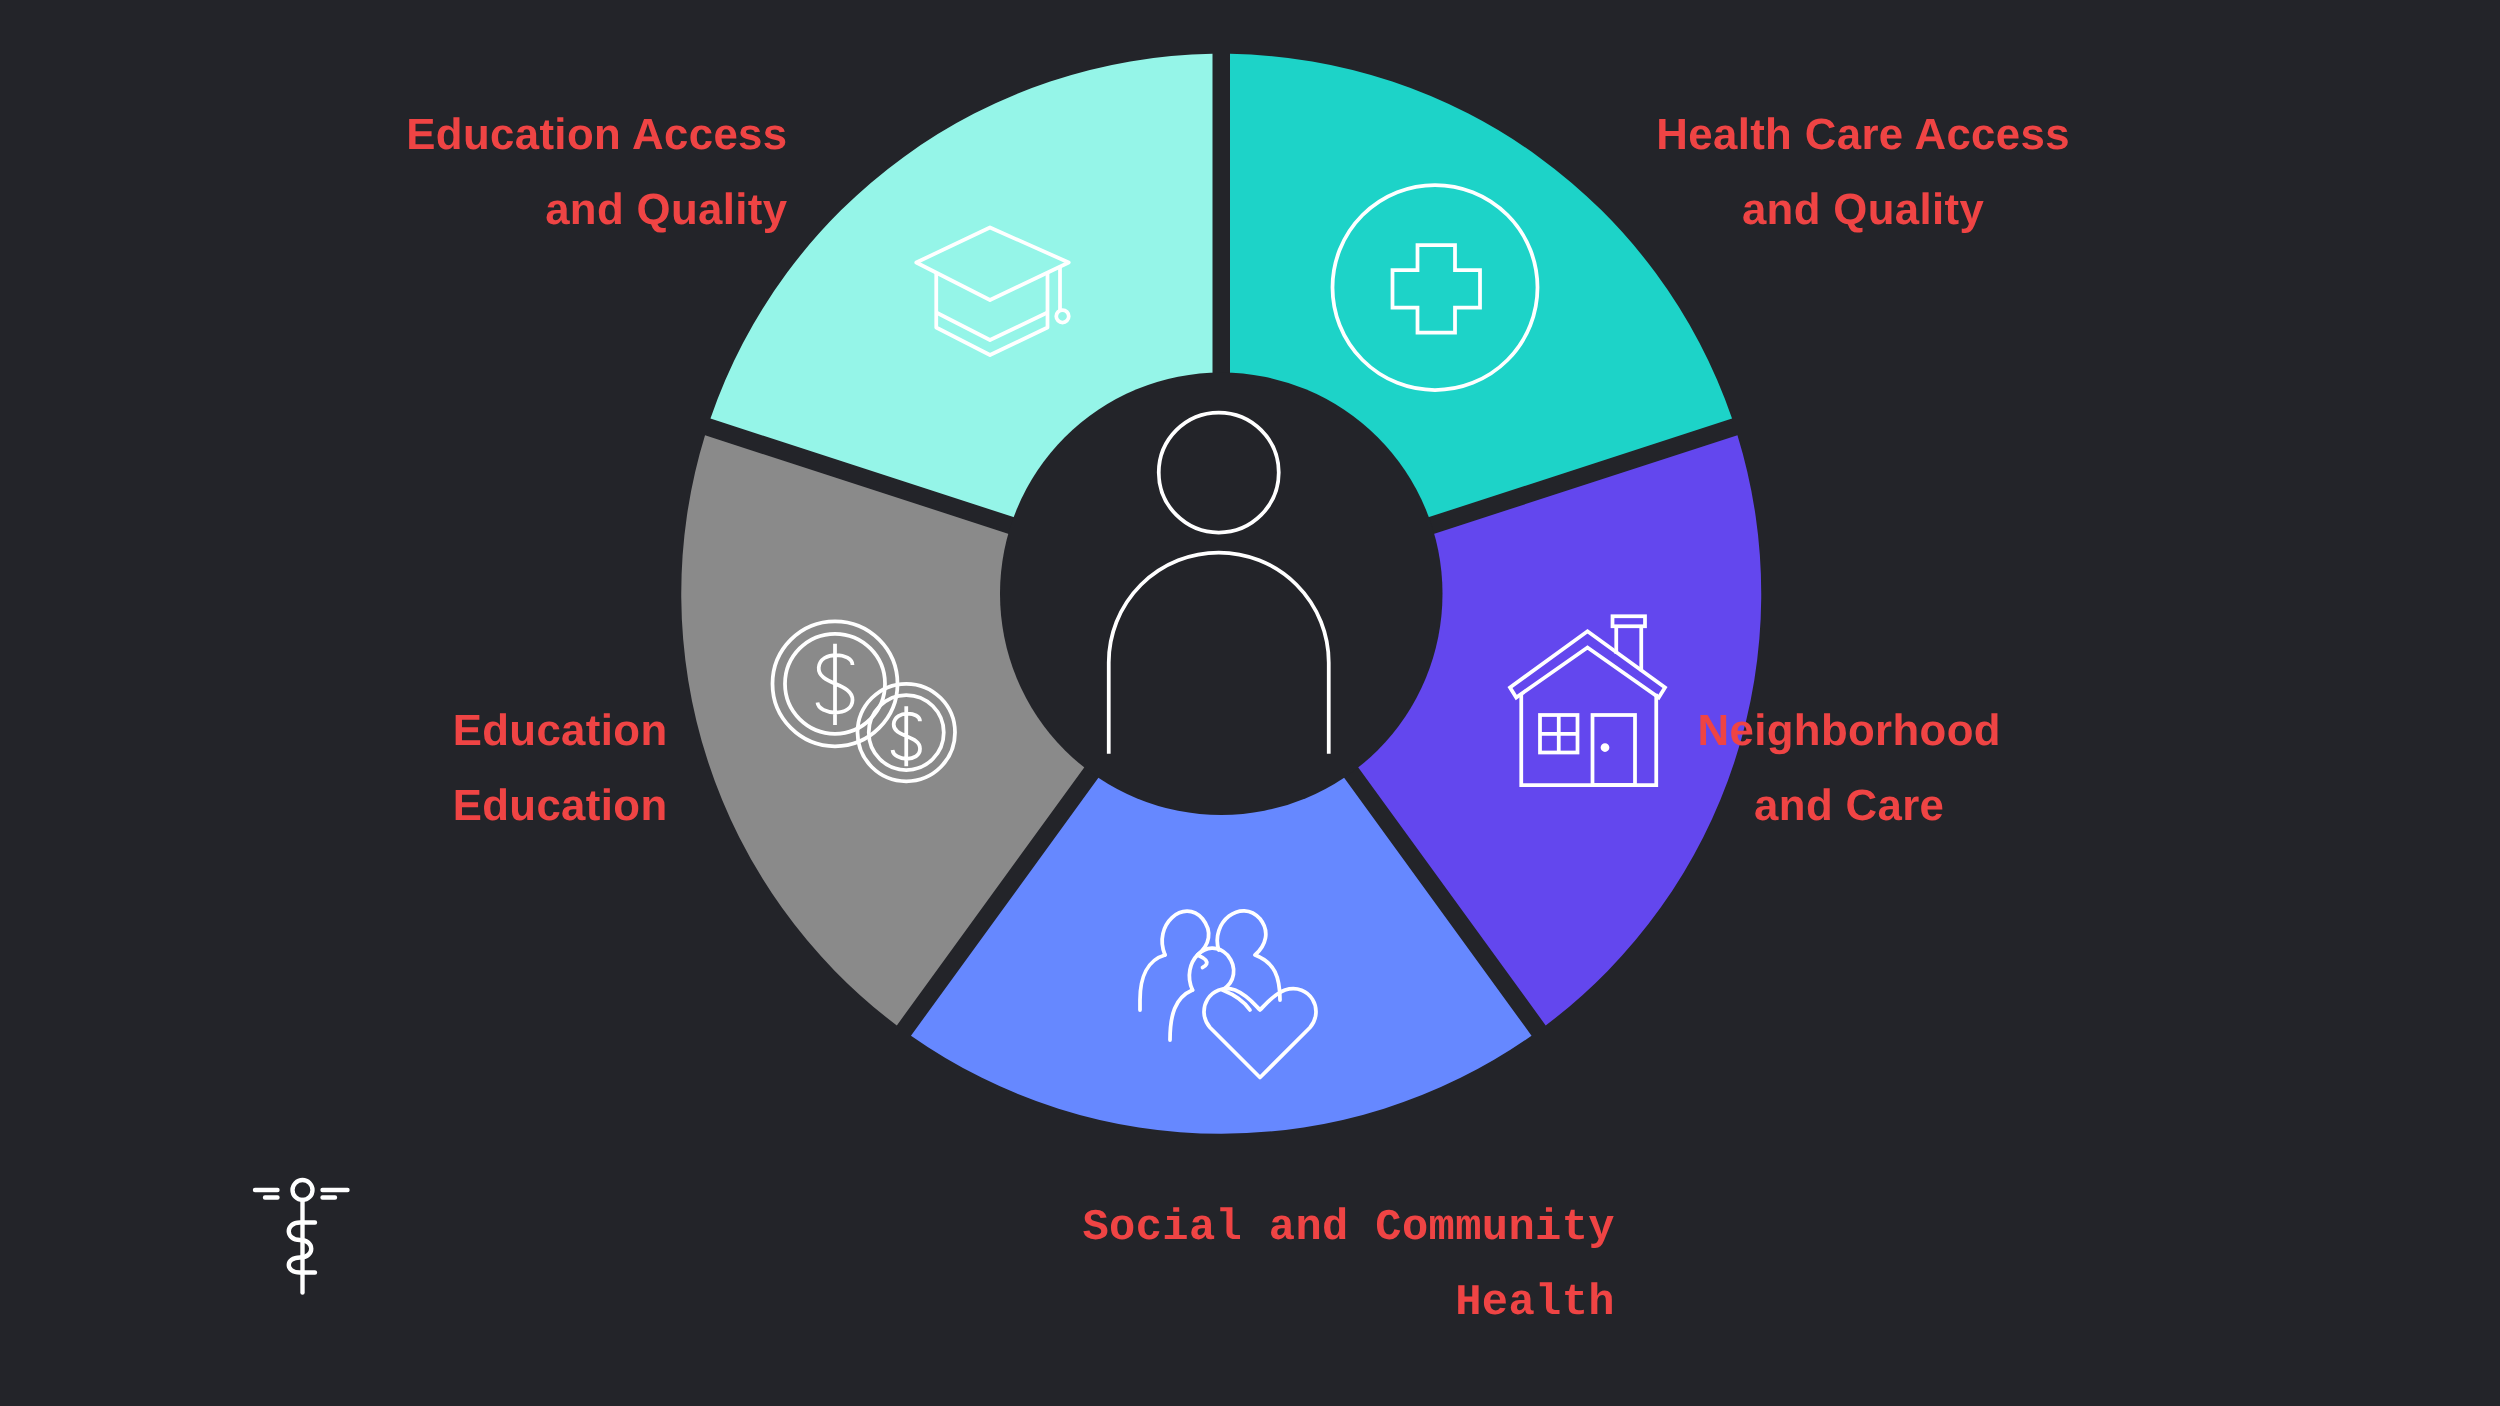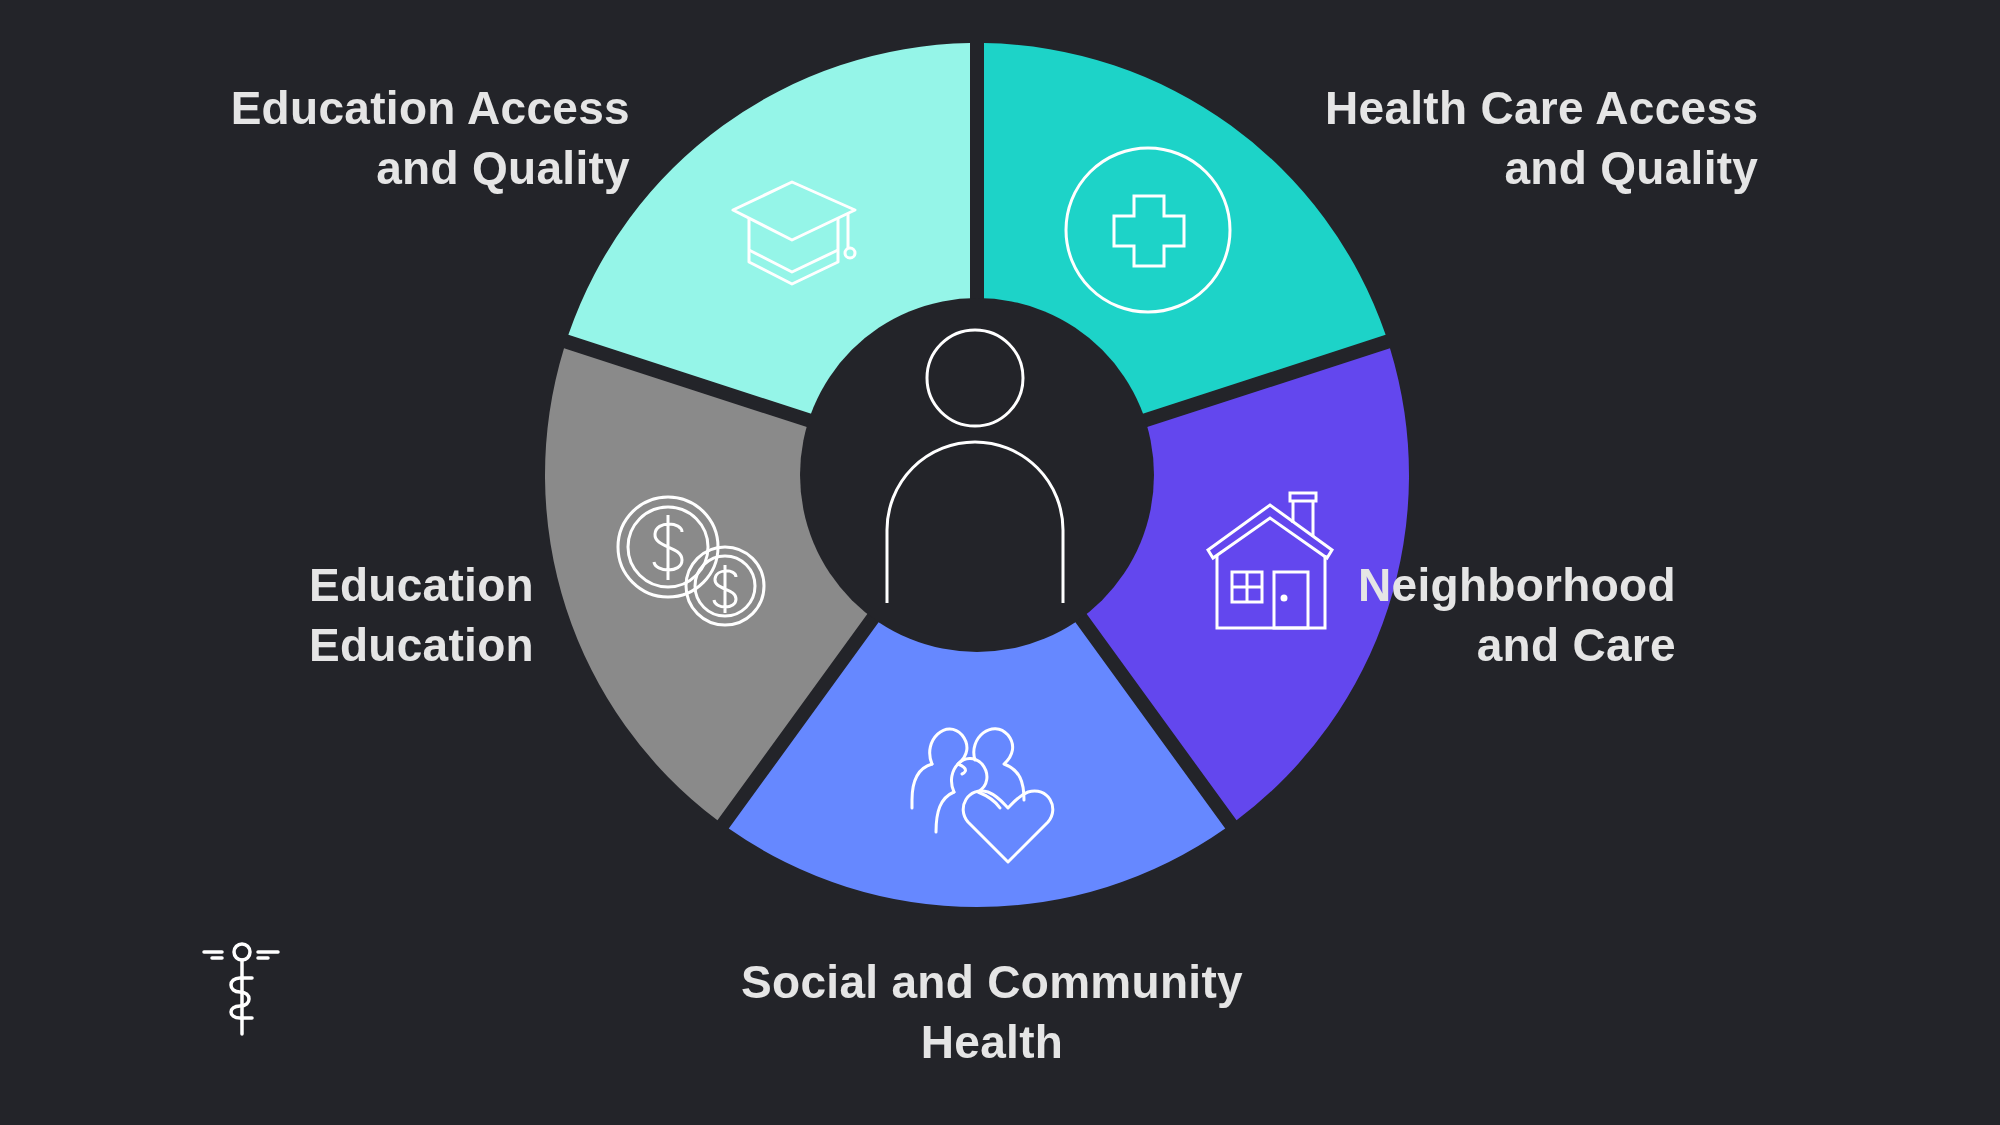--- a/index.html
+++ b/index.html
@@ -6,31 +6,31 @@
   body {
     width: 2000px; height: 1125px; overflow: hidden;
     background: #232429;
     font-family: "Liberation Sans", "DejaVu Sans", sans-serif;
     position: relative;
   }
   .stage { position: absolute; left: 0; top: 0; width: 2000px; height: 1125px; }
   svg.wheel { position: absolute; left: 0; top: 0; }
   .label {
     position: absolute;
-    color: #e5e5e5;
+    color: #ef4444;
     font-weight: 700;
-    font-size: 46px;
+    font-size: 35px;
     line-height: 60px;
     letter-spacing: 0.3px;
     white-space: nowrap;
   }
   .label span { display: block; }
   .right-align { text-align: right; }
-  .center-align { text-align: center; }
-  .left-align { text-align: right; }
+  .center-align { text-align: right; font-family: Liberation Mono, monospace; }
+  .left-align { text-align: center; }
   .logo { position: absolute; left: 200px; top: 938px; width: 84px; height: 100px; }
 </style>
 </head>
 <body>
 
 <div class="stage">
 
   <svg class="wheel" width="2000" height="1125" viewBox="0 0 2000 1125">
 
     <g id="segments">

